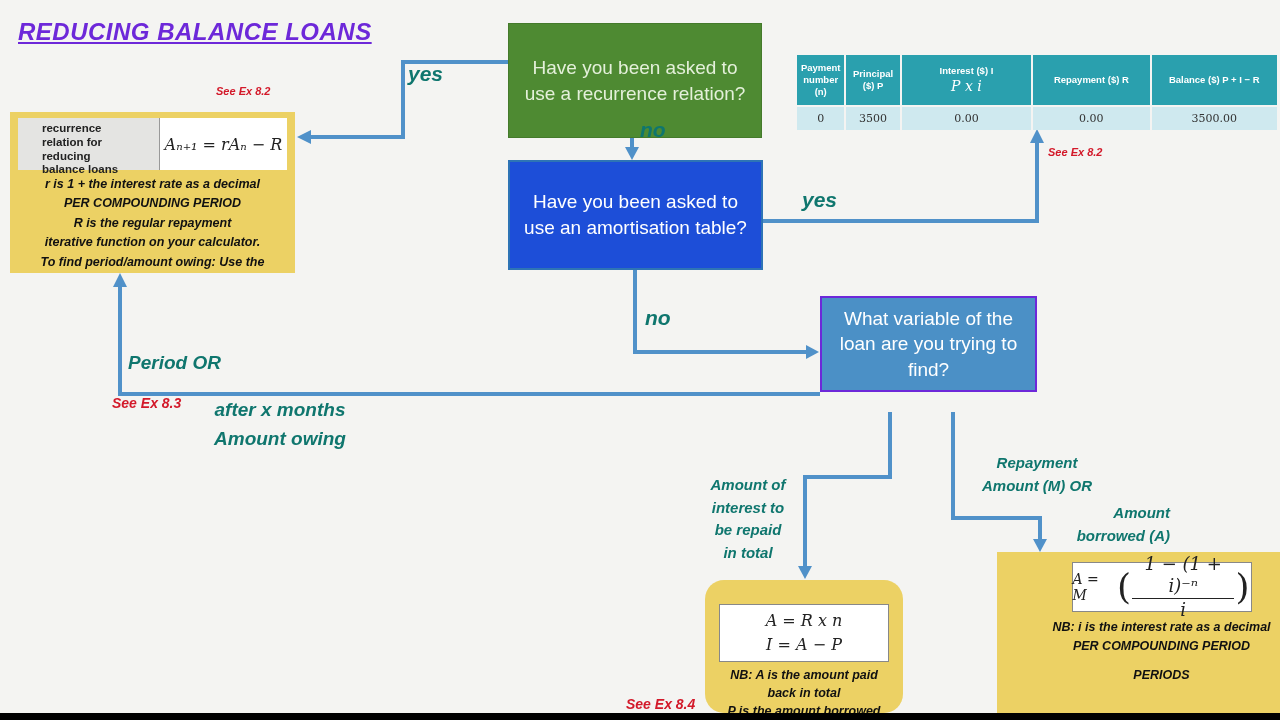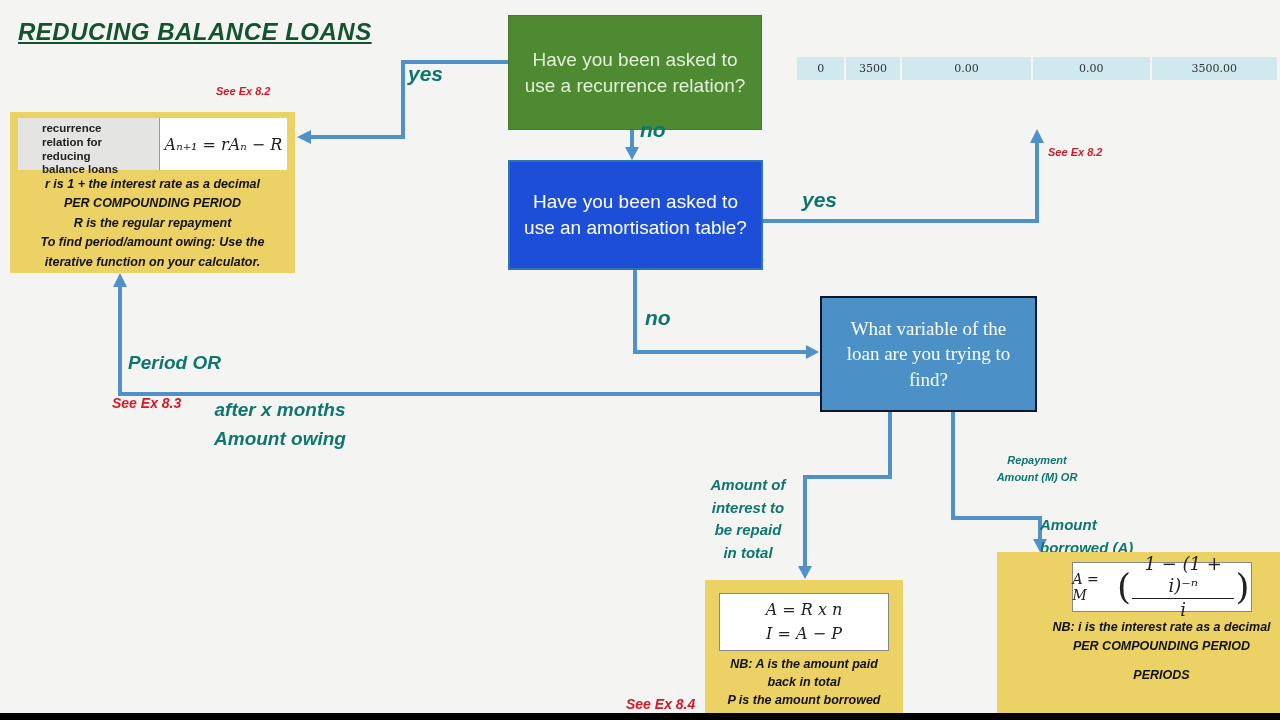--- a/index.html
+++ b/index.html
@@ -1,30 +1,30 @@
 <!DOCTYPE html>
 <html><head>
 <meta charset="utf-8">
 <style>
   html,body{margin:0;padding:0;}
   body{width:1280px;height:720px;position:relative;overflow:hidden;
        background:#f4f4f2;font-family:"Liberation Sans",sans-serif;}
   .abs{position:absolute;}
   
   #title{left:18px;top:18px;font-size:24px;font-weight:bold;font-style:italic;
-         color:#14532d;text-decoration:underline;letter-spacing:.5px;}
+         color:#6d28d9;text-decoration:underline;letter-spacing:.5px;}
   
   .qbox{display:flex;align-items:center;justify-content:center;text-align:center;
         font-size:19px;line-height:1.35;padding:0 10px;box-sizing:border-box;}
-  #q-recurrence{left:508px;top:15px;width:254px;height:115px;background:#4e8a32;
+  #q-recurrence{left:508px;top:23px;width:254px;height:115px;background:#4e8a32;
                 border:1px solid #447a2b;color:#e4f0da;}
   #q-amortisation{left:508px;top:160px;width:255px;height:110px;background:#1d4ed8;
                   border:2px solid #2e74b5;color:#fff;}
-  #q-variable{left:820px;top:296px;width:217px;height:116px;background:#4b90c6;
-              border:2px solid #0f172a;color:#fff;font-family:Liberation Serif, serif;}
+  #q-variable{left:820px;top:296px;width:217px;height:96px;background:#4b90c6;
+              border:2px solid #6d28d9;color:#fff;}
   
   .yn{font-size:21px;font-weight:bold;font-style:italic;color:#0f766e;}
   #yes1{left:408px;top:62px;}
   #no1{left:640px;top:118px;}
   #yes2{left:802px;top:188px;}
   #no2{left:645px;top:306px;}
   
   .seeex{font-size:11px;font-weight:bold;font-style:italic;color:#d3192a;}
   #ex82a{left:216px;top:85px;}
   #ex82b{left:1048px;top:146px;}
@@ -40,25 +40,25 @@
                font-family:"DejaVu Serif",serif;font-style:italic;font-size:16px;color:#222;}
   .notes{text-align:center;font-size:12.5px;font-weight:bold;font-style:italic;
          color:#111;line-height:1.55;margin-top:5px;}
   
   .blabel{font-size:19px;font-weight:bold;font-style:italic;color:#0f766e;}
   #period{left:128px;top:352px;}
   #owing{left:200px;top:396px;width:160px;text-align:center;line-height:1.5;}
   #interest-label{left:698px;top:474px;width:100px;text-align:center;
                   font-size:15px;line-height:1.5;}
   #repayment-label{left:962px;top:452px;width:150px;text-align:center;
-                   font-size:11px;line-height:1.5;}
-  #borrowed-label{left:1040px;top:514px;width:130px;text-align:left;
+                   font-size:15px;line-height:1.5;}
+  #borrowed-label{left:1040px;top:502px;width:130px;text-align:right;
                   font-size:15px;line-height:1.5;}
   
-  #ybox2{left:705px;top:580px;width:198px;height:133px;padding-top:13px;}
+  #ybox2{left:705px;top:580px;width:198px;height:133px;padding-top:24px;border-radius:19px;}
   .inset{background:#fff;border:1px solid #888;margin:0 auto;display:flex;
          flex-direction:column;align-items:center;justify-content:center;
          font-family:"DejaVu Serif",serif;font-style:italic;color:#222;}
   #inset2{width:168px;height:56px;font-size:16px;line-height:1.5;}
   #ybox2 .notes{font-size:12.5px;line-height:1.45;margin-top:4px;}
   
   #ybox3{left:997px;top:552px;width:329px;height:161px;padding-top:10px;}
   #inset3{width:178px;height:48px;font-size:14px;flex-direction:row;}
   .paren{font-size:36px;font-weight:400;font-style:normal;line-height:1;margin:0 1px;}
   .frac{display:inline-flex;flex-direction:column;text-align:center;
@@ -130,26 +130,44 @@
 
 <div id="ybox1" class="abs ybox">
   <div class="rec-row">
     <div class="rec-label">recurrence relation for reducing balance loans</div>
     <div class="rec-formula">Aₙ₊₁ = rAₙ − R</div>
   </div>
   <div class="notes">
     <div>r is 1 + the interest rate as a decimal</div>
     <div>PER COMPOUNDING PERIOD</div>
     <div>R is the regular repayment</div>
+    <div>iterative function on your calculator.</div>
     <div>To find period/amount owing: Use the</div>
-    <div>iterative function on your calculator.</div>
   </div>
 </div>
 
 <div id="amort-table" class="abs">
+  <div class="trow">
+    <div class="hcell c0">
+        <span>Payment number (n)</span>
+      </div>
+    <div class="hcell c1">
+        <span>Principal ($) P</span>
+      </div>
+    <div class="hcell c2">
+        <span>Interest ($) I</span>
+        <span class="sub">P x i</span>
+      </div>
+    <div class="hcell c3">
+        <span>Repayment ($) R</span>
+      </div>
+    <div class="hcell c4">
+        <span>Balance ($) P + I − R</span>
+      </div>
+  </div>
   <div class="trow">
     <div class="dcell c0">0</div>
     <div class="dcell c1">3500</div>
     <div class="dcell c2">0.00</div>
     <div class="dcell c3">0.00</div>
     <div class="dcell c4">3500.00</div>
   </div>
 </div>
 
 <div id="period" class="abs blabel">Period  OR</div>

